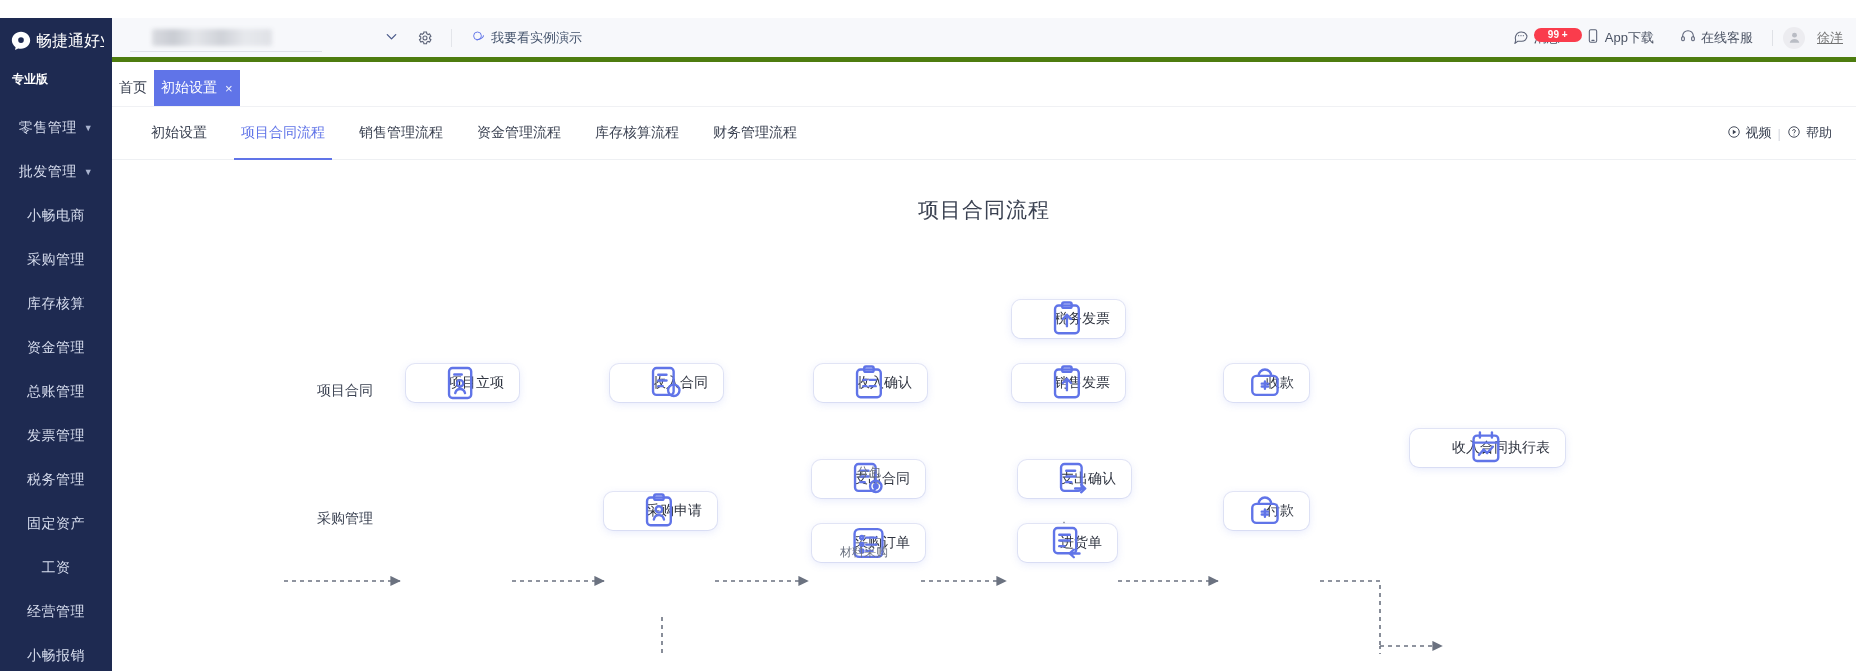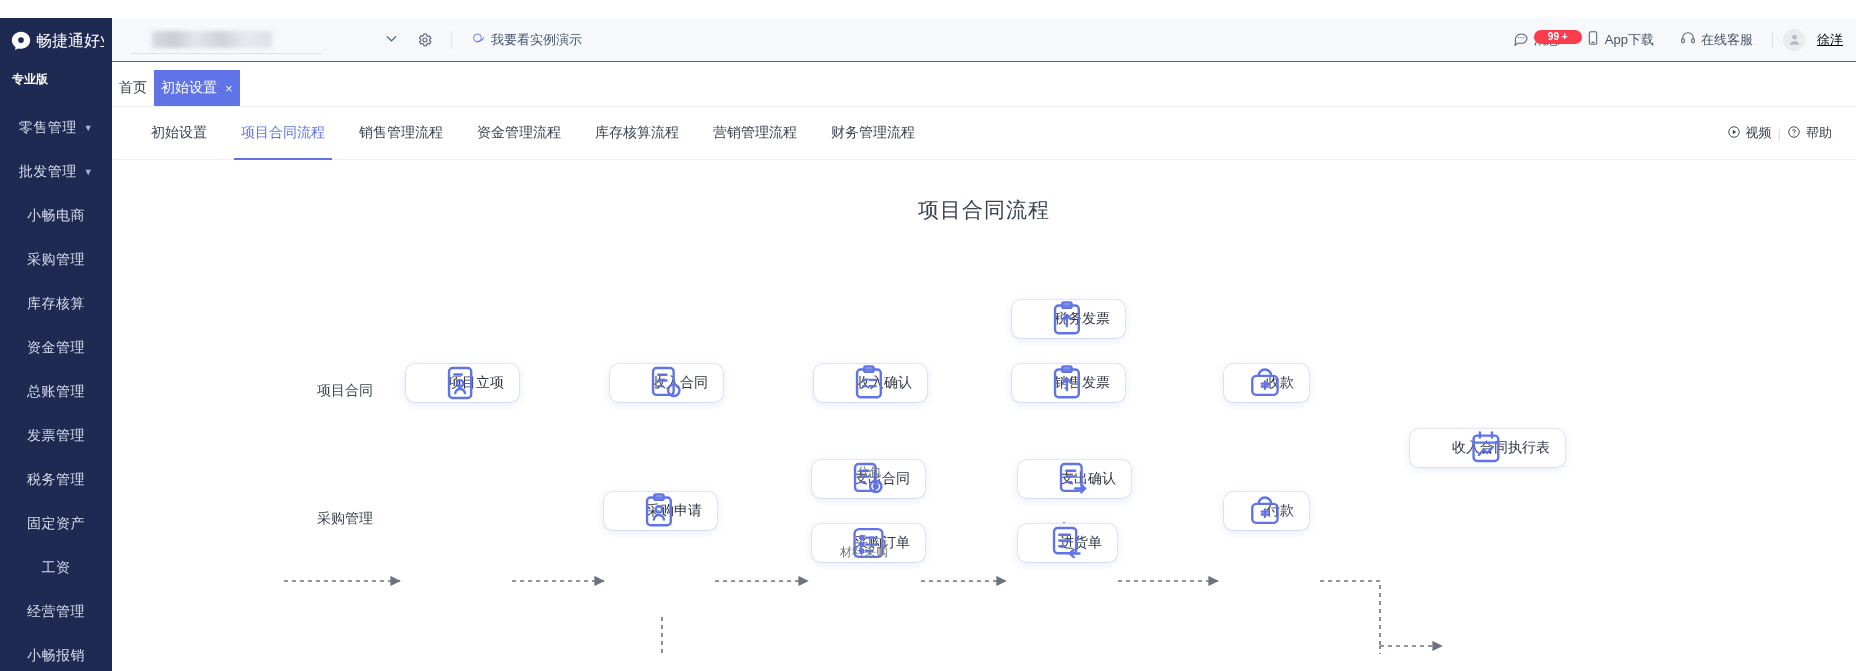--- a/index.html
+++ b/index.html
@@ -30,21 +30,21 @@
   .nav-item {
     height:44px; display:flex; align-items:center; justify-content:center;
     font-size:14px; color:#d7ddee; cursor:pointer; position:relative;
     letter-spacing:0.5px;
   }
   .nav-item .caret { margin-left:7px; font-size:9px; color:#aab4d0; }
 
   
   .topbar {
     position:absolute; left:112px; top:18px; right:0; height:44px;
-    background:#f7f8fb; border-bottom:1px solid #4d7c0f;
+    background:#f7f8fb; border-bottom:5px solid #4d7c0f;
     display:flex; align-items:center;
   }
   .org-select {
     width:200px; margin-left:10px; height:28px; display:flex; align-items:center;
     position:relative;
   }
   .org-blur {
     width:120px; height:17px; margin-left:30px;
     background:linear-gradient(90deg,#d9dbe0 0%, #c9ccd3 18%, #e4e6ea 36%, #cfd2d8 58%, #e7e9ed 78%, #dfe1e6 100%);
     filter:blur(2.2px); border-radius:2px;
@@ -70,21 +70,21 @@
   .badge-99 {
     position:absolute; top:0px; left:34px;
     background:#fa3c4c; color:#fff; font-size:10px; line-height:14px;
     border-radius:8px; padding:0 14px; font-weight:bold; white-space:nowrap;
   }
   .tr-sep { width:1px; height:16px; background:#dfe1e6; margin:0 6px; }
   .avatar {
     width:22px; height:22px; border-radius:50%; background:#ececf0;
     display:flex; align-items:center; justify-content:center; color:#b9bcc4;
   }
-  .user-name { color:#000000; font-size:13px; margin-left:7px; overflow:hidden; white-space:nowrap;text-decoration:underline; }
+  .user-name { color:#737373; font-size:13px; margin-left:7px; overflow:hidden; white-space:nowrap;text-decoration:underline; }
 
   
   .tabstrip {
     position:absolute; left:112px; top:62px; right:0; height:44px;
     background:#fff; display:flex; align-items:flex-end;
   }
   .tab {
     height:36px; padding:0 7px; display:flex; align-items:center; gap:8px;
     font-size:14px; color:#3b4252; cursor:pointer;
   }
@@ -282,21 +282,20 @@
       </div>
     </div>
 
   <main class="content">
     <div class="subtabs" id="subtabs">
       <div class="subtab">初始设置</div>
         <div class="subtab active">项目合同流程</div>
         <div class="subtab">销售管理流程</div>
         <div class="subtab">资金管理流程</div>
         <div class="subtab">库存核算流程</div>
-        <div class="subtab">营销管理流程</div>
         <div class="subtab">财务管理流程</div>
         <div class="subtabs-right">
         <span class="srt">
           <span>
             <svg width="14" height="14" viewBox="0 0 24 24" fill="none" stroke="#3b4252" stroke-width="1.6">
               <circle cx="12" cy="12" r="9"></circle>
                 <path d="M10 8.2l6 3.8-6 3.8z" fill="#3b4252" stroke="none"></path>
             </svg>
           </span>
           <span>视频</span>

